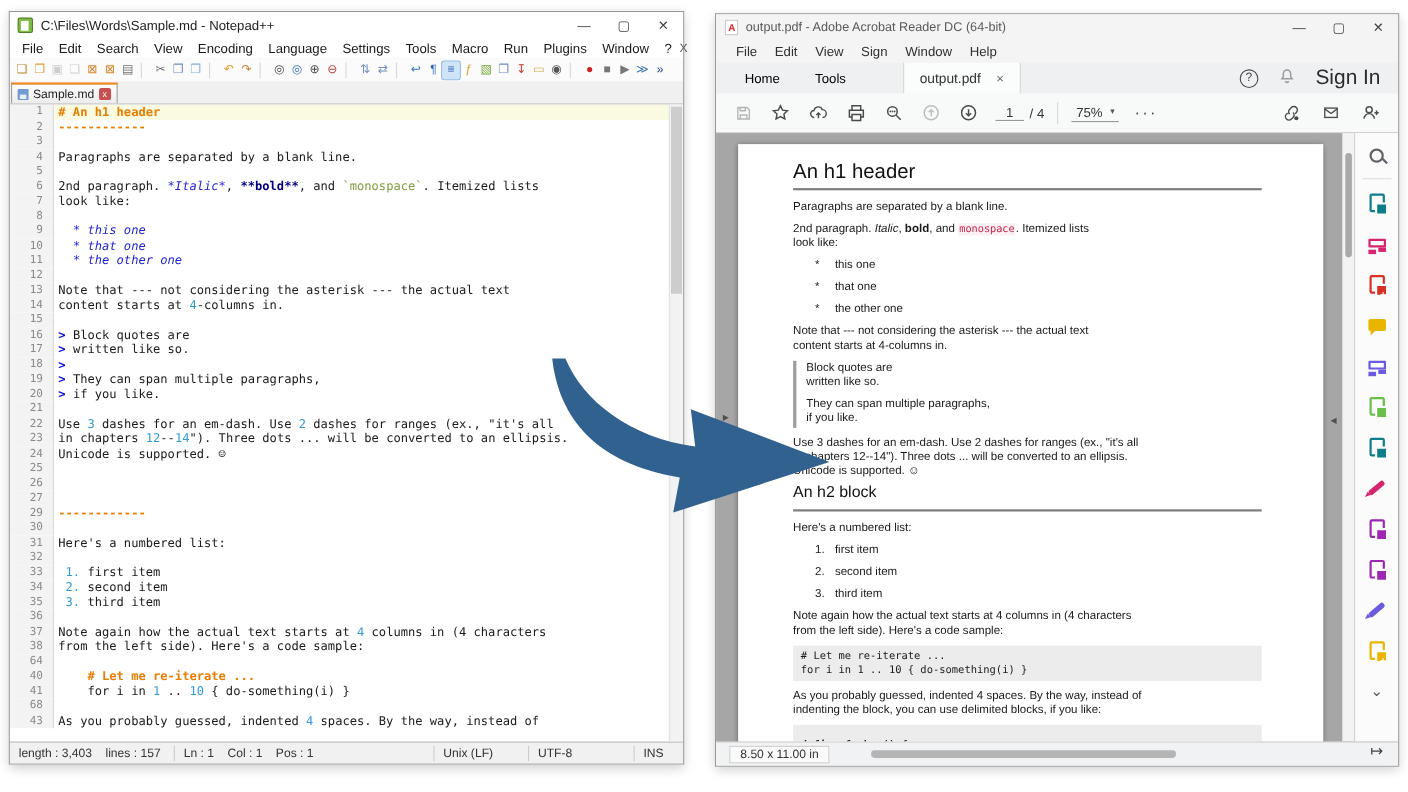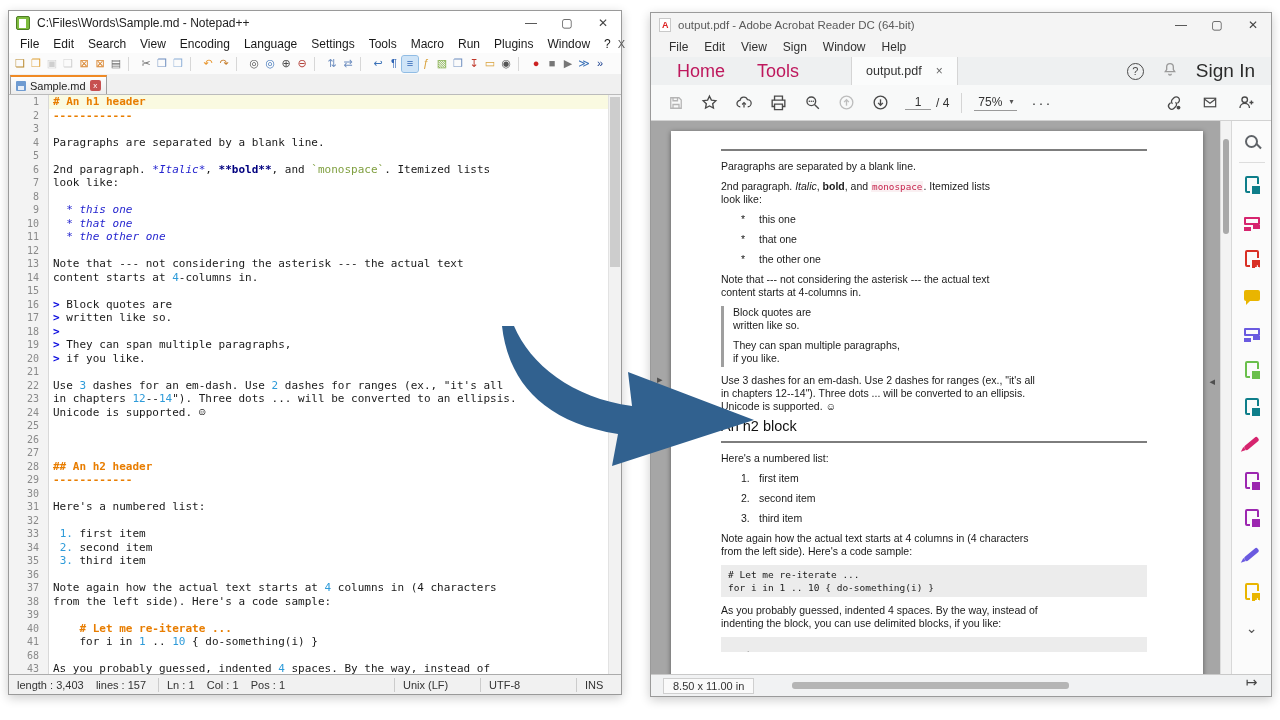--- a/index.html
+++ b/index.html
@@ -51,21 +51,21 @@
 
   
   #ac-win { left:650px; top:12px; width:622px; height:685px; }
   .ac-titlebar { height:24px; background:#f4f4f4; display:flex; align-items:center; padding-left:8px; flex:none; }
   .pdfico { width:12px; height:14px; background:#fff; border:1px solid #c9c9c9; position:relative; flex:none; }
   .pdfico::after { content:"A"; position:absolute; left:2px; top:1px; font-size:9px; color:#d22; font-weight:bold; }
   .ac-title-text { font-size:11.5px; color:#5a5a5a; margin-left:7px; }
   .ac-menubar { height:20px; background:#f4f4f4; display:flex; align-items:center; padding-left:10px; flex:none; }
   .ac-menu-item { font-size:12px; color:#303030; padding:1px 8px; }
   .ac-tabrow { height:28px; background:#eef0f1; display:flex; align-items:stretch; padding-left:10px; flex:none; }
-  .ac-tab { display:flex; align-items:center; padding:0 16px; font-size:18px; color:#be185d; }
+  .ac-tab { display:flex; align-items:center; padding:0 16px; font-size:12px; color:#000000; }
   .ac-doctab { display:flex; align-items:center; gap:14px; padding:0 14px; margin-left:36px;
                background:#fbfcfc; border-left:1px solid #d5d5d5; border-right:1px solid #d5d5d5; font-size:12.5px; color:#323232; }
   .ac-tab-x { color:#666; font-size:12px; }
   .ac-tabrow-right { margin-left:auto; display:flex; align-items:center; gap:18px; padding-right:16px; }
   .help-circle { width:17px; height:17px; border:1.5px solid #4a4a4a; border-radius:50%; font-size:11px;
                  display:flex; align-items:center; justify-content:center; color:#4a4a4a; }
   .signin { font-size:19px; color:#2b2b2b; }
   .ac-toolbar { height:36px; background:#f8f9f9; border-bottom:1px solid #d2d2d2; display:flex;
                 align-items:center; padding:0 16px; flex:none; }
   .ac-toolbar svg { display:block; }
@@ -237,32 +237,31 @@
         <div class="ed-line"><span class="ed-ln">18</span><span class="ed-code"><span class="s-q">&gt;</span></span></div>
         <div class="ed-line"><span class="ed-ln">19</span><span class="ed-code"><span class="s-q">&gt; </span><span class="s-t">They can span multiple paragraphs,</span></span></div>
         <div class="ed-line"><span class="ed-ln">20</span><span class="ed-code"><span class="s-q">&gt; </span><span class="s-t">if you like.</span></span></div>
         <div class="ed-line"><span class="ed-ln">21</span><span class="ed-code"></span></div>
         <div class="ed-line"><span class="ed-ln">22</span><span class="ed-code"><span class="s-t">Use </span><span class="s-num">3</span><span class="s-t"> dashes for an em-dash. Use </span><span class="s-num">2</span><span class="s-t"> dashes for ranges (ex., "it's all</span></span></div>
         <div class="ed-line"><span class="ed-ln">23</span><span class="ed-code"><span class="s-t">in chapters </span><span class="s-num">12</span><span class="s-t">--</span><span class="s-num">14</span><span class="s-t">"). Three dots ... will be converted to an ellipsis.</span></span></div>
         <div class="ed-line"><span class="ed-ln">24</span><span class="ed-code"><span class="s-t">Unicode is supported. ☺</span></span></div>
         <div class="ed-line"><span class="ed-ln">25</span><span class="ed-code"></span></div>
         <div class="ed-line"><span class="ed-ln">26</span><span class="ed-code"></span></div>
         <div class="ed-line"><span class="ed-ln">27</span><span class="ed-code"></span></div>
-        <div class="ed-line"><span class="ed-ln">28</span><span class="ed-code"><span class="s-h">## An h2 header</span></span></div>
         <div class="ed-line"><span class="ed-ln">29</span><span class="ed-code"><span class="s-h">------------</span></span></div>
         <div class="ed-line"><span class="ed-ln">30</span><span class="ed-code"></span></div>
         <div class="ed-line"><span class="ed-ln">31</span><span class="ed-code"><span class="s-t">Here's a numbered list:</span></span></div>
         <div class="ed-line"><span class="ed-ln">32</span><span class="ed-code"></span></div>
         <div class="ed-line"><span class="ed-ln">33</span><span class="ed-code"><span class="s-t"> </span><span class="s-num">1.</span><span class="s-t"> first item</span></span></div>
         <div class="ed-line"><span class="ed-ln">34</span><span class="ed-code"><span class="s-t"> </span><span class="s-num">2.</span><span class="s-t"> second item</span></span></div>
         <div class="ed-line"><span class="ed-ln">35</span><span class="ed-code"><span class="s-t"> </span><span class="s-num">3.</span><span class="s-t"> third item</span></span></div>
         <div class="ed-line"><span class="ed-ln">36</span><span class="ed-code"></span></div>
         <div class="ed-line"><span class="ed-ln">37</span><span class="ed-code"><span class="s-t">Note again how the actual text starts at </span><span class="s-num">4</span><span class="s-t"> columns in (4 characters</span></span></div>
         <div class="ed-line"><span class="ed-ln">38</span><span class="ed-code"><span class="s-t">from the left side). Here's a code sample:</span></span></div>
-        <div class="ed-line"><span class="ed-ln">39</span><span class="ed-code"></span></div>
+        <div class="ed-line"><span class="ed-ln">64</span><span class="ed-code"></span></div>
         <div class="ed-line"><span class="ed-ln">40</span><span class="ed-code"><span class="s-t">    </span><span class="s-h"># Let me re-iterate ...</span></span></div>
         <div class="ed-line"><span class="ed-ln">41</span><span class="ed-code"><span class="s-t">    for i in </span><span class="s-num">1</span><span class="s-t"> .. </span><span class="s-num">10</span><span class="s-t"> { do-something(i) }</span></span></div>
         <div class="ed-line"><span class="ed-ln">68</span><span class="ed-code"></span></div>
         <div class="ed-line"><span class="ed-ln">43</span><span class="ed-code"><span class="s-t">As you probably guessed, indented </span><span class="s-num">4</span><span class="s-t"> spaces. By the way, instead of</span></span></div>
       </div>
     <div class="npp-vscroll">
       <div class="npp-vthumb"></div>
     </div>
   </div>
   <div class="npp-status">
@@ -385,20 +384,21 @@
           <circle cx="11" cy="8.5" r="3.5"></circle>
             <path d="M5 19a6 6 0 0 1 12 0"></path>
             <path d="M17 12h5M19.5 9.5v5"></path>
         </svg>
         </span>
     </span>
   </div>
   <div class="ac-body">
     <div class="ac-docarea">
       <div class="pdf-page" id="pdf-content">
+          <h1>An h1 header</h1>
           <div class="pdf-hr"></div>
           <div class="pdf-p"><span>Paragraphs are separated by a blank line.</span></div>
           <div class="pdf-p"><span>2nd paragraph. </span><span class="ps-i">Italic</span><span>, </span><span class="ps-b">bold</span><span>, and </span><span class="ps-code">monospace</span><span>. Itemized lists
 look like:</span></div>
           <div class="pdf-list">
             <div class="pdf-li">
               <span class="pdf-mk">*</span>
               <span>this one</span>
             </div>
             <div class="pdf-li">

